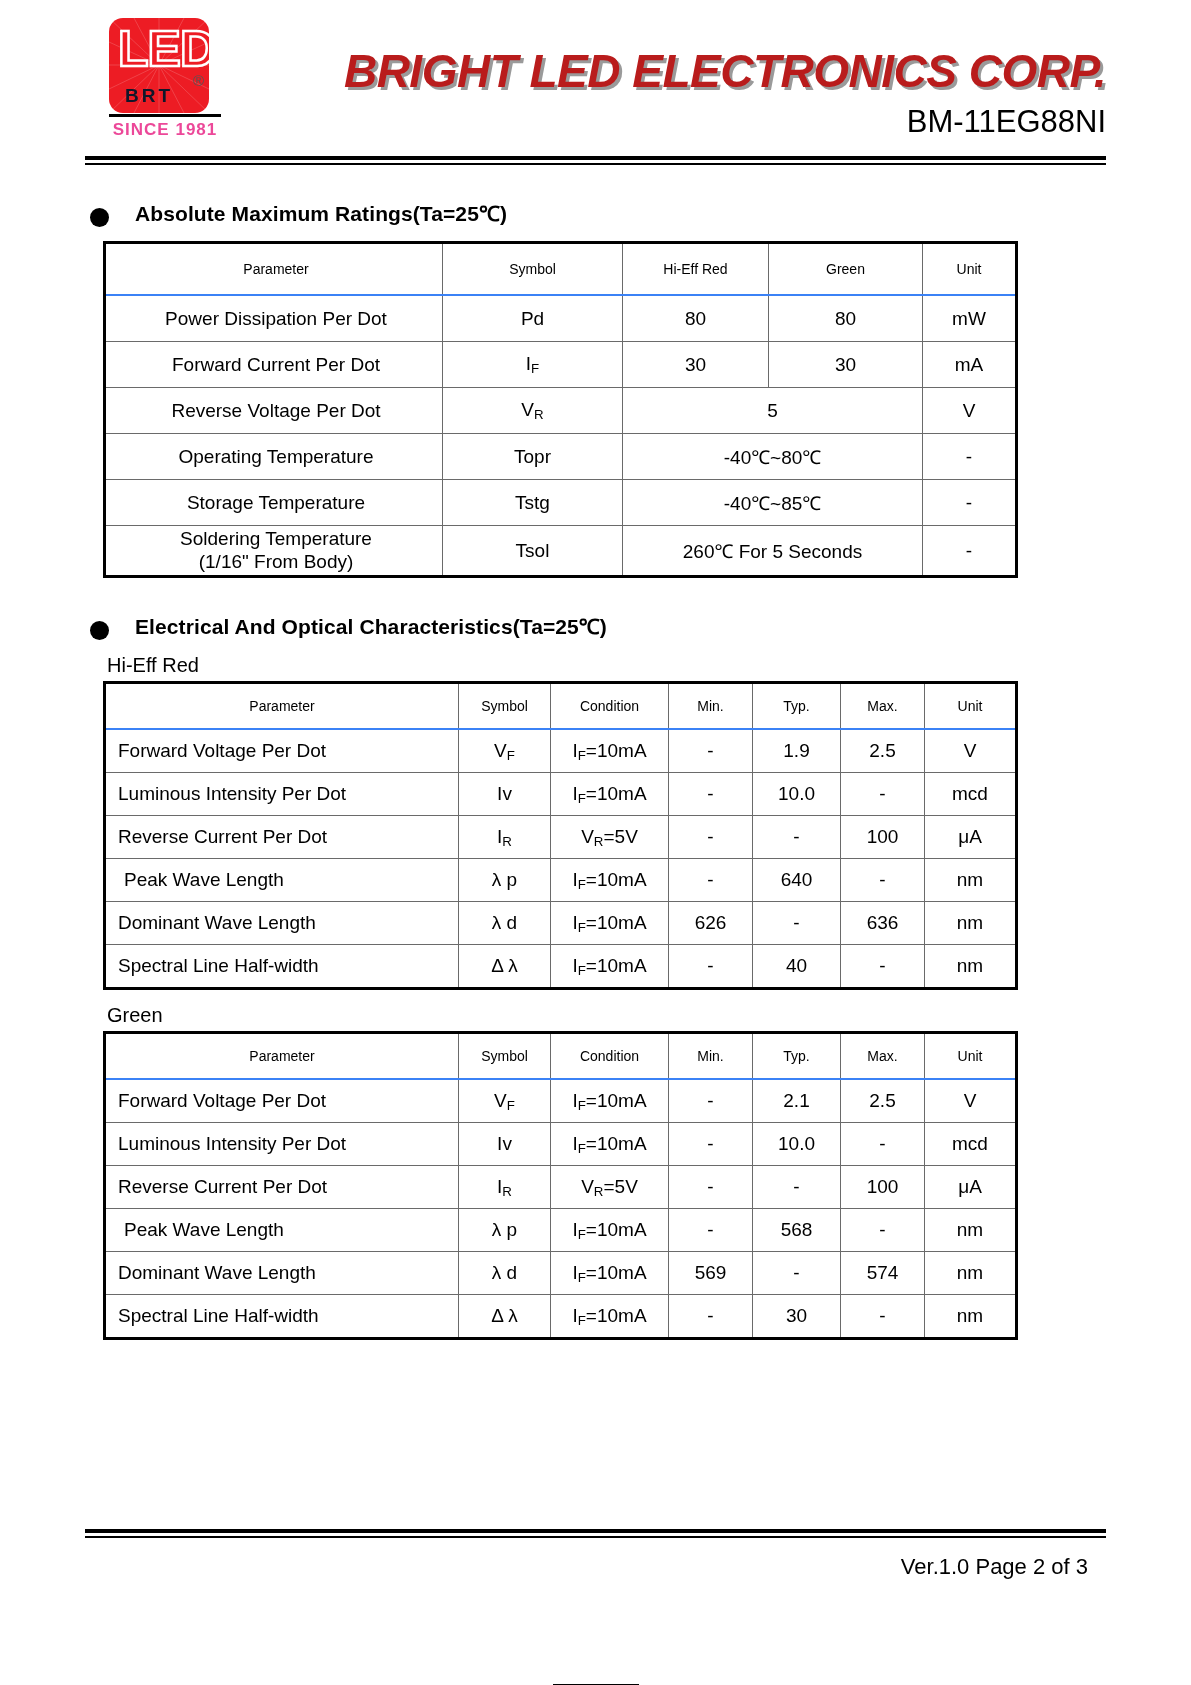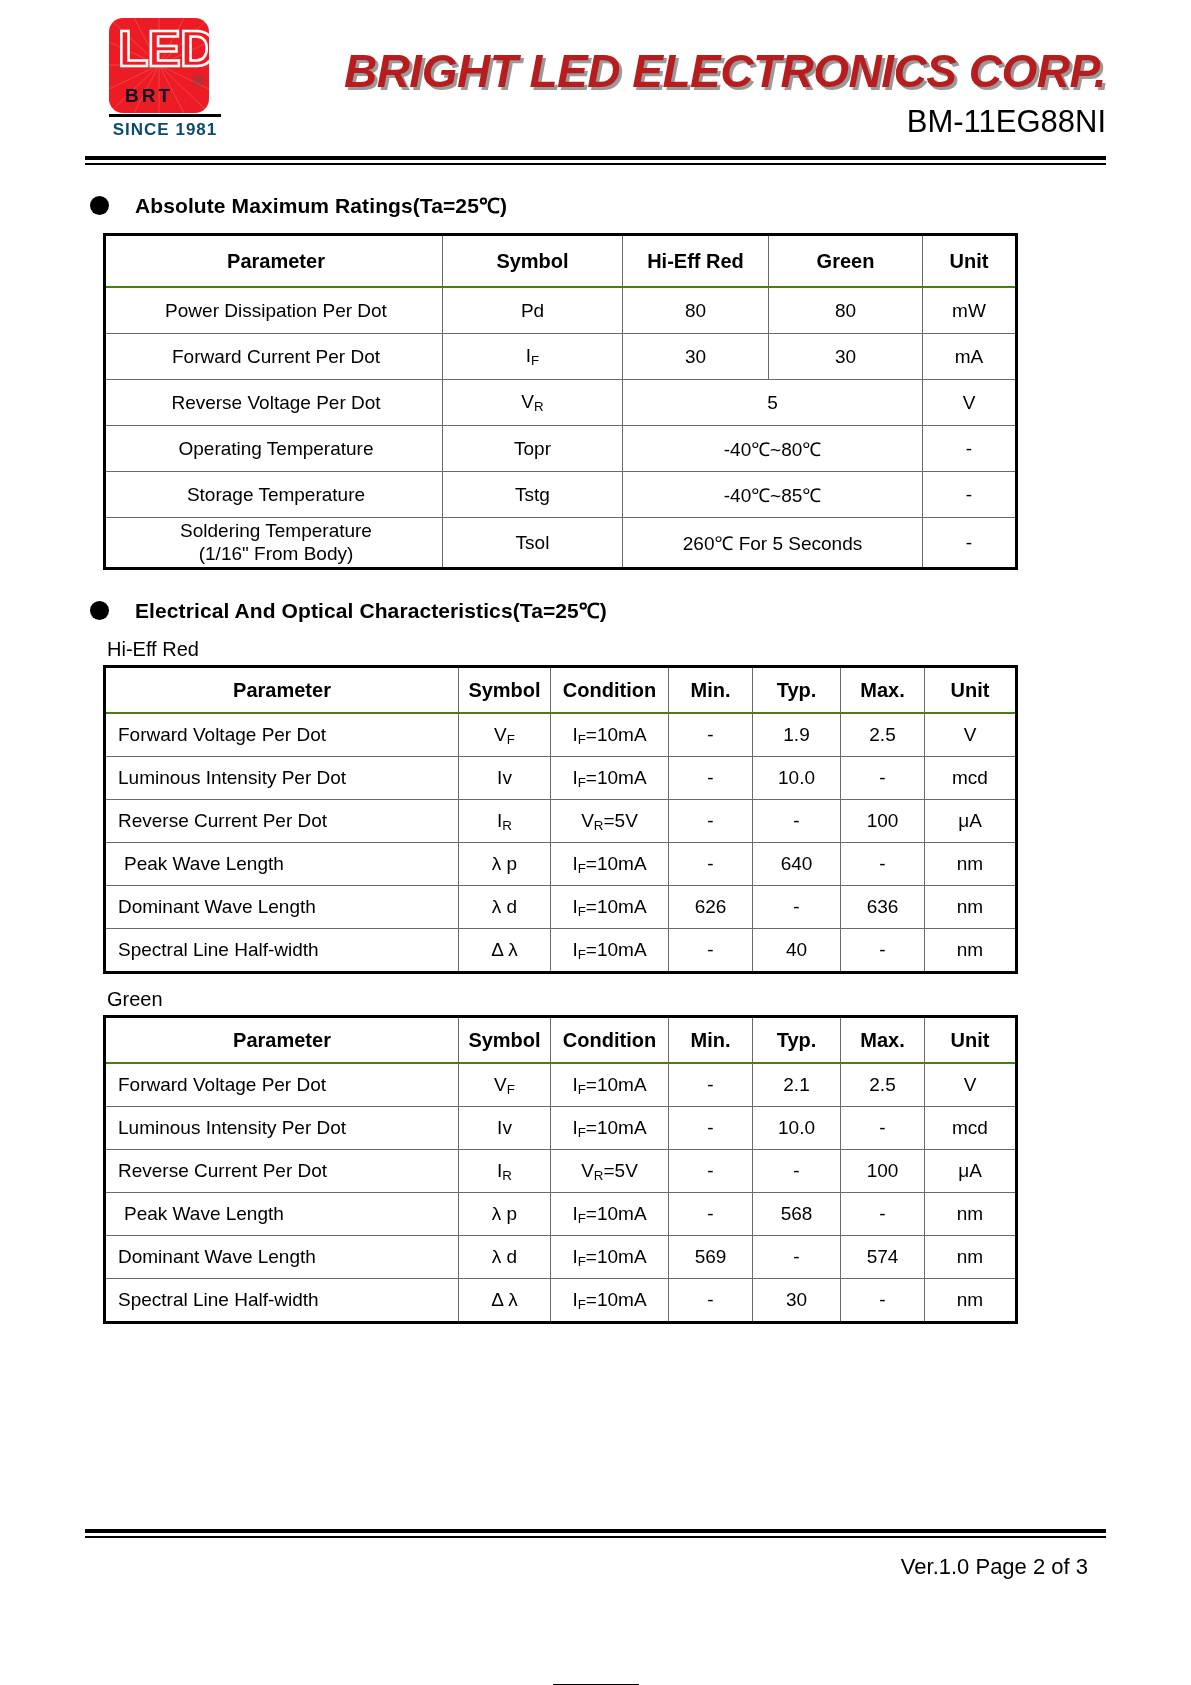--- a/index.html
+++ b/index.html
@@ -77,21 +77,21 @@
     left: 108px;
     top: 72px;
     font-size: 15px;
     color: #555;
   }
   .logo-since {
     margin-top: 3px;
     font-weight: bold;
     font-size: 17px;
     letter-spacing: 1px;
-    color: #0c4a6e;
+    color: #ec4899;
     width: 112px;
     text-align: center;
   }
   .logo-underline {
     width: 112px;
     height: 3px;
     background: #000;
     margin-top: 1px;
   }
   .title-block {
@@ -122,22 +122,22 @@
   .header-rule {
     margin-top: 6px;
     border-top: 4px solid #000;
     border-bottom: 2px solid #000;
     height: 3px;
   }
 
   
   .section-head {
     display: flex;
-    align-items: center;
-    margin-top: 26px;
+    align-items: flex-end;
+    margin-top: 34px;
     margin-bottom: 14px;
   }
   .bullet {
     width: 19px;
     height: 19px;
     border-radius: 50%;
     background: #000;
     margin-left: 5px;
     margin-right: 26px;
     flex: 0 0 auto;
@@ -162,23 +162,23 @@
   table.amr { border: 3px solid #000; }
   table.eo  { border: 3px solid #000; }
   th, td {
     border: 1px solid #6a6a6a;
     text-align: center;
     vertical-align: middle;
     font-size: 19px;
     padding: 0 6px;
   }
   thead th {
-    font-weight: bold;
-    font-size: 20px;
-    border-bottom: 2px solid #4d7c0f;
+    font-weight: normal;
+    font-size: 14px;
+    border-bottom: 2px solid #3b82f6;
   }
   .amr thead th { height: 50px; }
   .amr tbody td { height: 45px; }
   .amr td.param, .amr th.param { text-align: center; padding-left: 10px; }
   .amr td.two-line { line-height: 1.18; padding-top: 2px; padding-bottom: 2px; }
 
   .eo thead th { height: 44px; }
   .eo tbody td { height: 42px; }
   .eo td.param { text-align: left; padding-left: 12px; }
   .eo td.param-indent { text-align: left; padding-left: 18px; }

